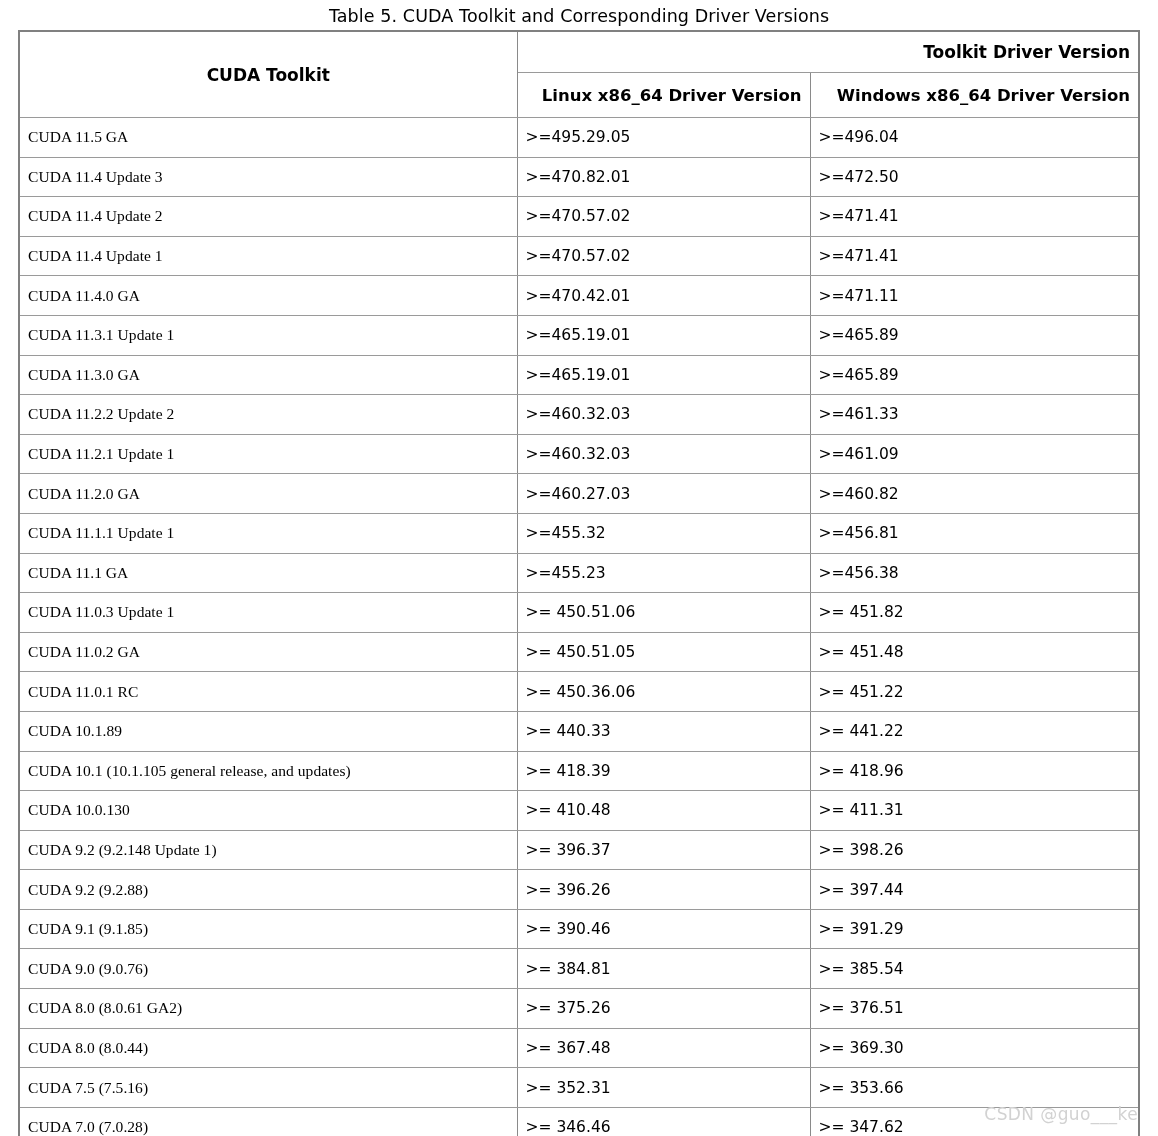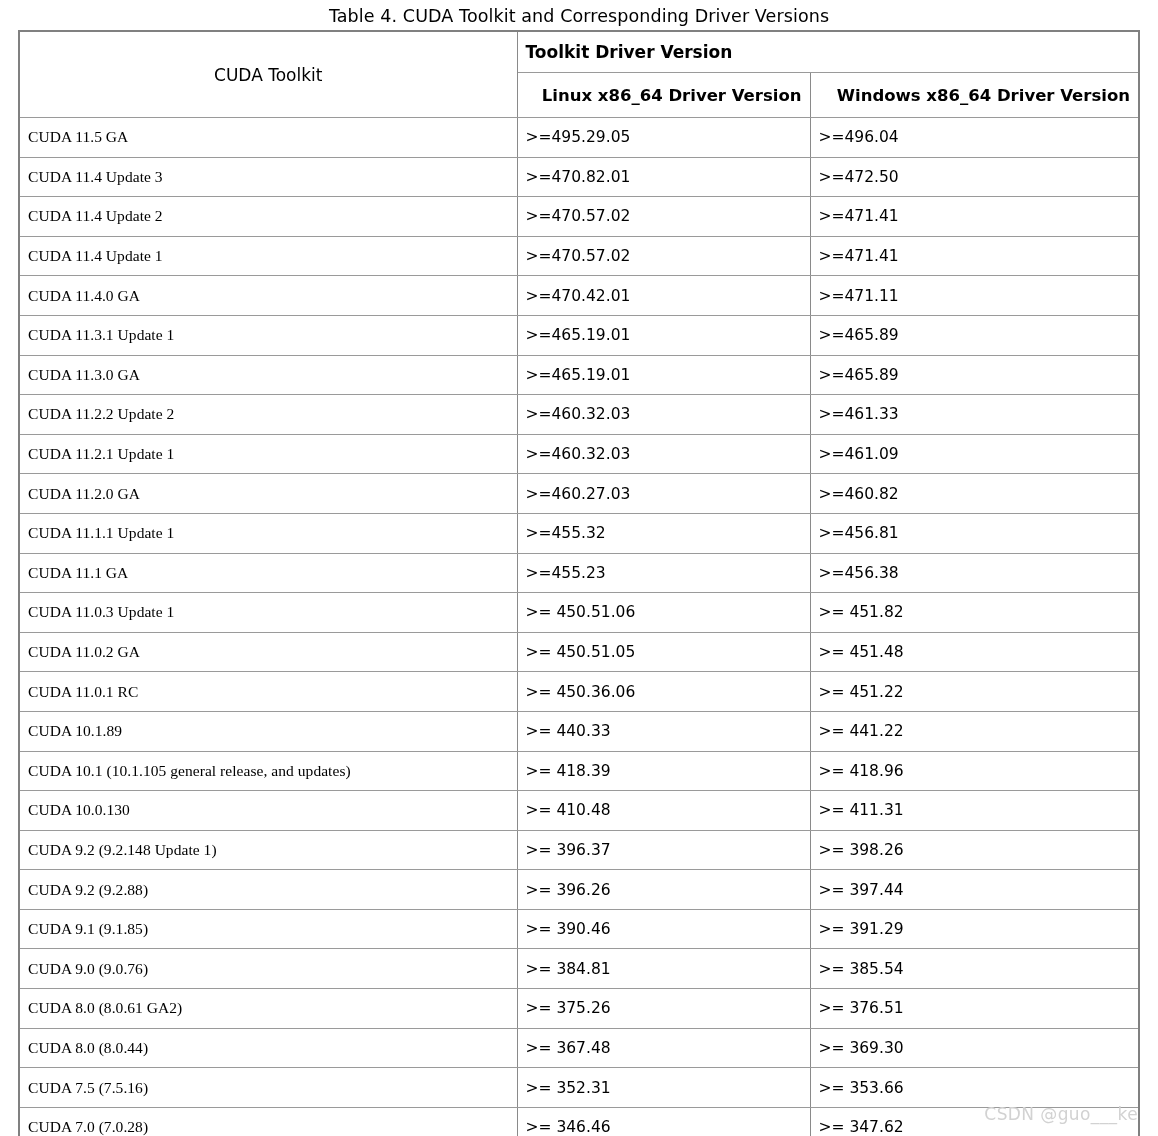--- a/index.html
+++ b/index.html
@@ -59,29 +59,29 @@
   table.cuda-table td:last-child {
     border-right: none;
   }
 
   table.cuda-table tr:last-child td {
     border-bottom: none;
   }
 
   th.head-toolkit {
     text-align: center;
-    font-weight: 400;
+    font-weight: 700;
     font-size: 17px;
     height: 84px;
     vertical-align: middle;
     border-bottom: 2px solid #808080;
   }
 
   th.head-group {
-    text-align: left;
+    text-align: right;
     font-weight: 700;
     font-size: 17px;
     height: 40px;
   }
 
   th.head-sub {
     text-align: right;
     font-weight: 700;
     font-size: 16.5px;
     height: 44px;
@@ -109,21 +109,21 @@
     color: #d2d2d2;
     font-family: "DejaVu Sans", "Liberation Sans", sans-serif;
     letter-spacing: 0.4px;
     user-select: none;
     white-space: nowrap;
   }
 </style>
 </head>
 <body>
 
-<div class="table-caption">Table 4. CUDA Toolkit and Corresponding Driver Versions</div>
+<div class="table-caption">Table 5. CUDA Toolkit and Corresponding Driver Versions</div>
 
 <div class="table-wrap">
   <table class="cuda-table">
     <colgroup>
       <col class="c-toolkit">
       <col class="c-linux">
       <col class="c-windows">
     </colgroup>
     <thead>
       <tr>

